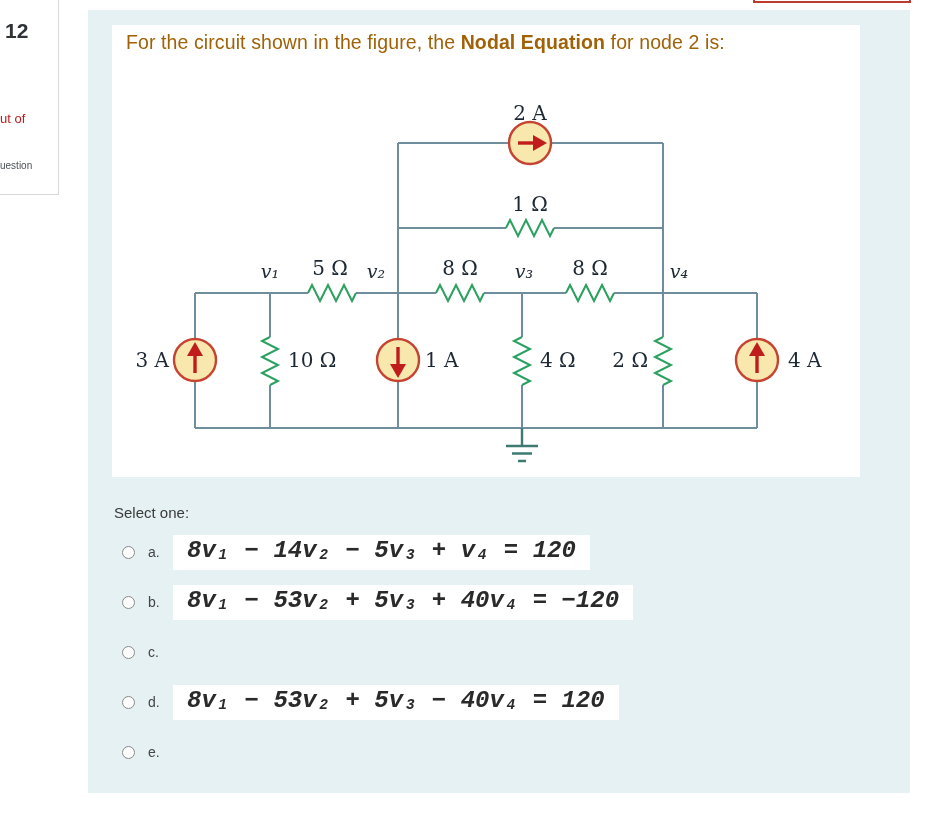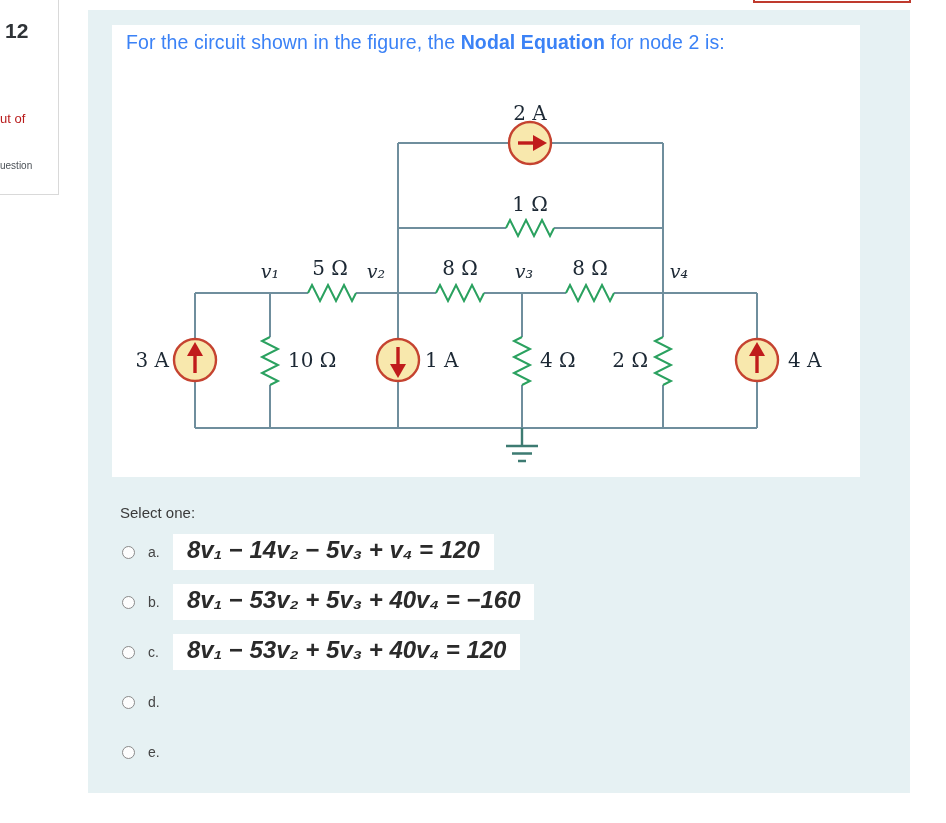--- a/index.html
+++ b/index.html
@@ -18,41 +18,41 @@
              border:2px solid #bf3a2e; background:#ffffff; }
 
   
   .right-rule { position:absolute; left:936px; top:0; width:2px; height:823px; background:#cdcdcd; }
 
   
   .q-block { position:absolute; left:88px; top:10px; width:822px; height:783px; background:#e6f1f3; }
 
   
   .q-content { position:absolute; left:112px; top:25px; width:748px; height:452px; background:#ffffff; }
-  .q-text { position:absolute; left:14px; top:6px; font-size:19.5px; color:#3b82f6; letter-spacing:.1px; }
+  .q-text { position:absolute; left:14px; top:6px; font-size:19.5px; color:#a16207; letter-spacing:.1px; }
   .q-text b { font-weight:700; }
 
   svg.circuit { position:absolute; left:0; top:0; }
   .wire { stroke:#6f8e9d; stroke-width:2; fill:none; }
   .res  { stroke:#2aa15f; stroke-width:2; fill:none; stroke-linejoin:miter; }
   .gnd  { stroke:#3d7b72; stroke-width:2.4; fill:none; }
   .src  { fill:#f8e8ad; stroke:#c54330; stroke-width:2.4; }
   .arrow-shaft { stroke:#c01c1c; stroke-width:3.4; fill:none; }
   .arrow-head { fill:#c01c1c; stroke:none; }
   .cir-val  { font:20px "DejaVu Serif", serif; fill:#1c2834; }
   .cir-node { font:italic 19px "DejaVu Serif", serif; fill:#1c2834; }
 
   
-  .select-one { position:absolute; left:120px; top:504px; font-size:15px; color:#3a3a3a; }
+  .select-one { position:absolute; left:114px; top:504px; font-size:15px; color:#3a3a3a; }
   .opt-row { position:absolute; left:114px; display:flex; align-items:center; height:38px; }
   .radio { width:13px; height:13px; border:1.5px solid #8a8a8a; border-radius:50%;
            background:#fdfdfd; margin-left:8px; flex:none; cursor:pointer; }
   .opt-key { margin-left:13px; width:22px; font-size:14px; color:#454545; }
   .opt-eq { margin-left:3px; background:#ffffff; padding:2px 14px 6px 14px; }
-  .eq-text { font-family:Liberation Sans, sans-serif; font-style:italic; font-weight:700;
+  .eq-text { font-family:Liberation Mono, monospace; font-style:italic; font-weight:700;
              font-size:24px; color:#2a2a2a; white-space:nowrap; }
 </style>
 </head>
 <body>
 
 <div class="page">
 
   <div class="qinfo">
     <div class="q-number">12</div>
     <div class="q-gradetxt">ut of</div>
@@ -132,32 +132,32 @@
 
   <div class="opt-row" style="top:533px">
     <span class="radio"></span>
     <span class="opt-key">a.</span>
     <span class="opt-eq"><span class="eq-text">8v₁ − 14v₂ − 5v₃ + v₄ = 120</span></span>
   </div>
 
   <div class="opt-row" style="top:583px">
     <span class="radio"></span>
     <span class="opt-key">b.</span>
-    <span class="opt-eq"><span class="eq-text">8v₁ − 53v₂ + 5v₃ + 40v₄ = −160</span></span>
+    <span class="opt-eq"><span class="eq-text">8v₁ − 53v₂ + 5v₃ + 40v₄ = −120</span></span>
   </div>
 
   <div class="opt-row" style="top:633px">
     <span class="radio"></span>
     <span class="opt-key">c.</span>
-    <span class="opt-eq"><span class="eq-text">8v₁ − 53v₂ + 5v₃ + 40v₄ = 120</span></span>
   </div>
 
   <div class="opt-row" style="top:683px">
     <span class="radio"></span>
     <span class="opt-key">d.</span>
+    <span class="opt-eq"><span class="eq-text">8v₁ − 53v₂ + 5v₃ − 40v₄ = 120</span></span>
   </div>
 
   <div class="opt-row" style="top:733px">
     <span class="radio"></span>
     <span class="opt-key">e.</span>
   </div>
 
 </div>
 
 </body></html>

